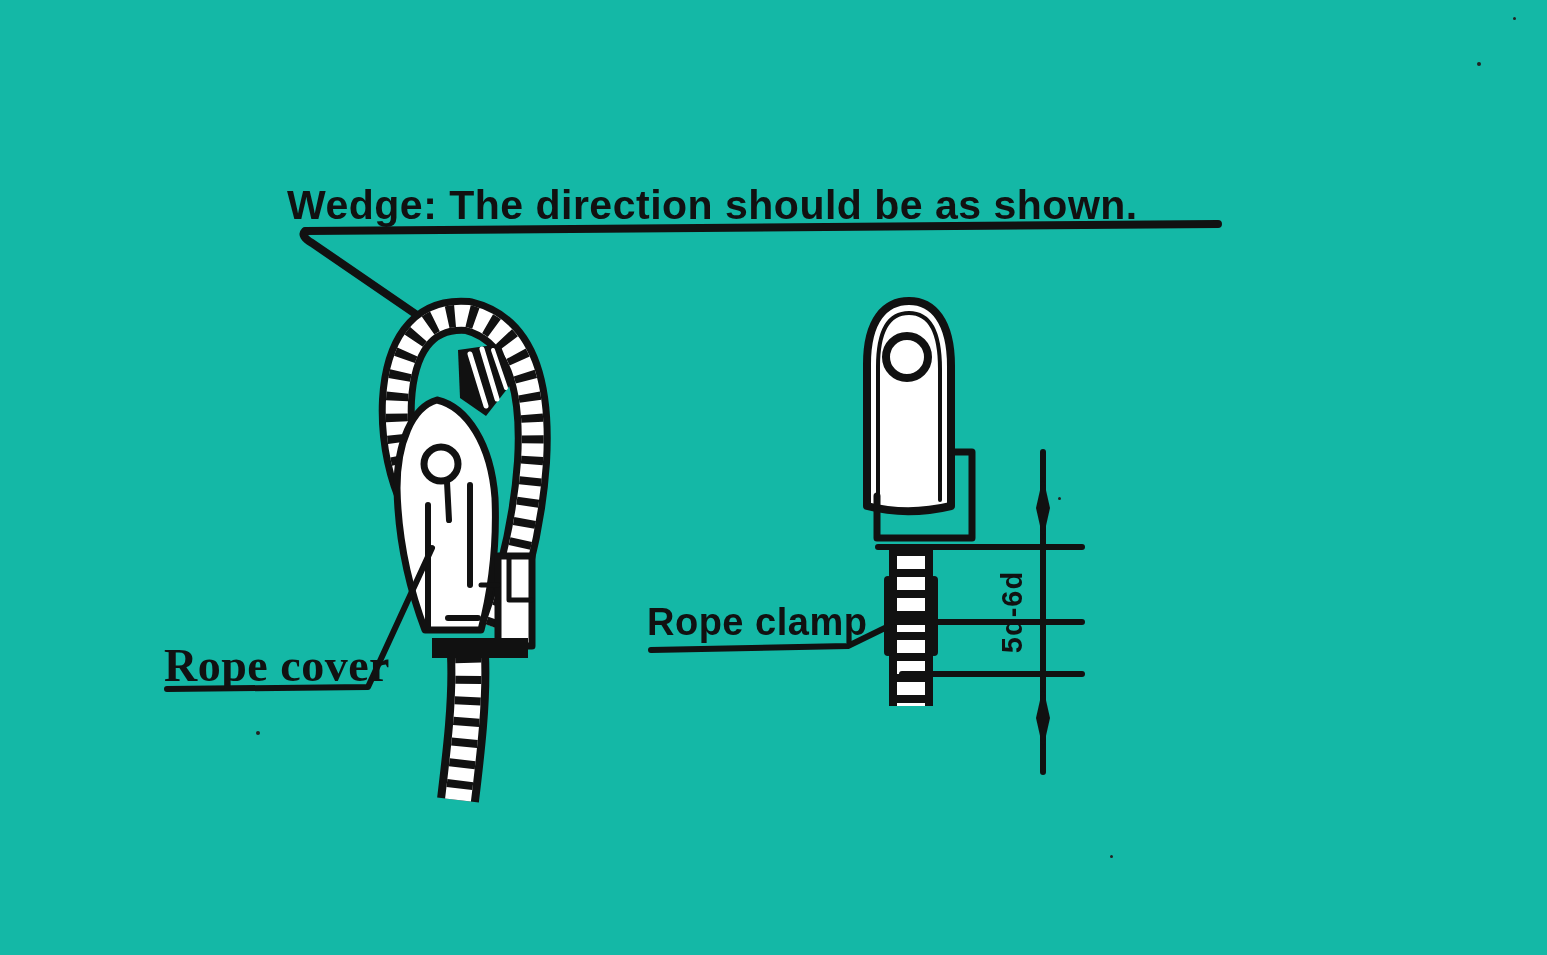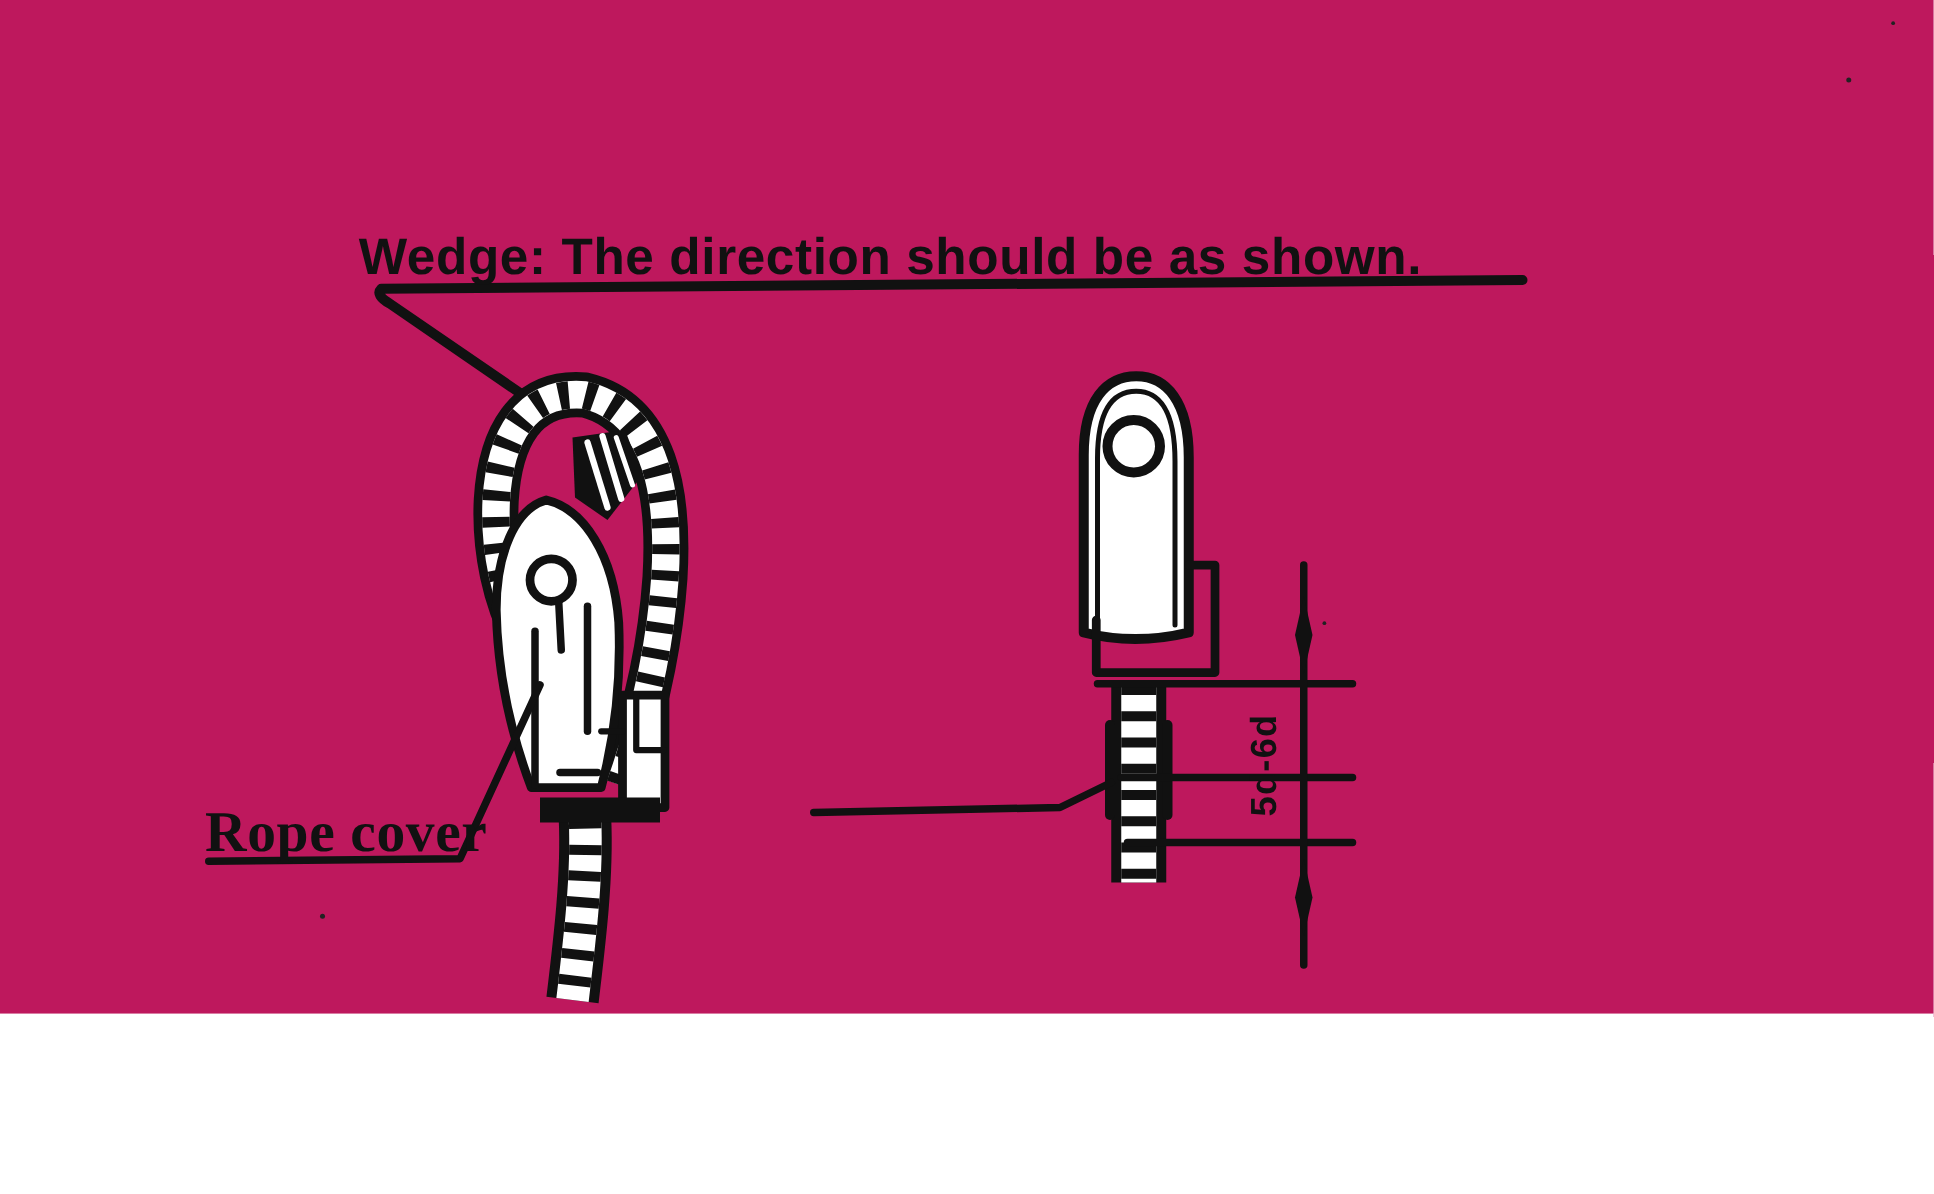--- a/index.html
+++ b/index.html
@@ -1,17 +1,17 @@
 <!DOCTYPE html>
 <html><head>
 <meta charset="utf-8">
 <style>
   html,body{margin:0;padding:0;background:#ffffff;}
   .stage{
-    position:relative;width:1547px;height:811px;background:#be185d;overflow:hidden;
+    position:relative;width:1547px;height:955px;background:#14b8a6;overflow:hidden;
     font-family:"Liberation Sans",sans-serif;color:#111111;text-align:right;
   }
   .diagram-svg{position:absolute;left:0;top:0;}
   .label{position:absolute;font-weight:bold;white-space:nowrap;color:#111111;}
   .heading{left:287px;top:182px;font-size:41px;letter-spacing:.5px;}
   .rope-cover-label{left:164px;top:639px;font-size:46px;letter-spacing:.5px;font-family:Liberation Serif, serif;}
   .rope-clamp-label{left:647px;top:601px;font-size:38px;letter-spacing:.5px;}
   .diameter-label{left:537px;top:747px;font-size:37px;}
   .spacing-label{
     left:1012px;top:612px;font-size:29px;letter-spacing:1px;
@@ -97,20 +97,21 @@
         <path d="M1043,477 L1050,508 L1043,539 L1036,508 Z" fill="#111111" stroke="none"></path>
         <path d="M1043,687 L1050,718 L1043,749 L1036,718 Z" fill="#111111" stroke="none"></path>
       </g>
 
       <path d="M651,650 L848,646 L889,626" stroke-width="6"></path>
     </g>
   </svg>
 
   <div class="label heading">Wedge: The direction should be as shown.</div>
   <div class="label rope-cover-label">Rope cover</div>
+  <div class="label rope-clamp-label">Rope clamp</div>
   <div class="label spacing-label">5d-6d</div>
 
   <div class="speck" style="left:1477px;top:62px;width:4px;height:4px;"></div>
   <div class="speck" style="left:1513px;top:17px;width:3px;height:3px;"></div>
   <div class="speck" style="left:256px;top:731px;width:4px;height:4px;"></div>
   <div class="speck" style="left:1110px;top:855px;width:3px;height:3px;"></div>
   <div class="speck" style="left:1058px;top:497px;width:3px;height:3px;"></div>
 
 </div>
 

